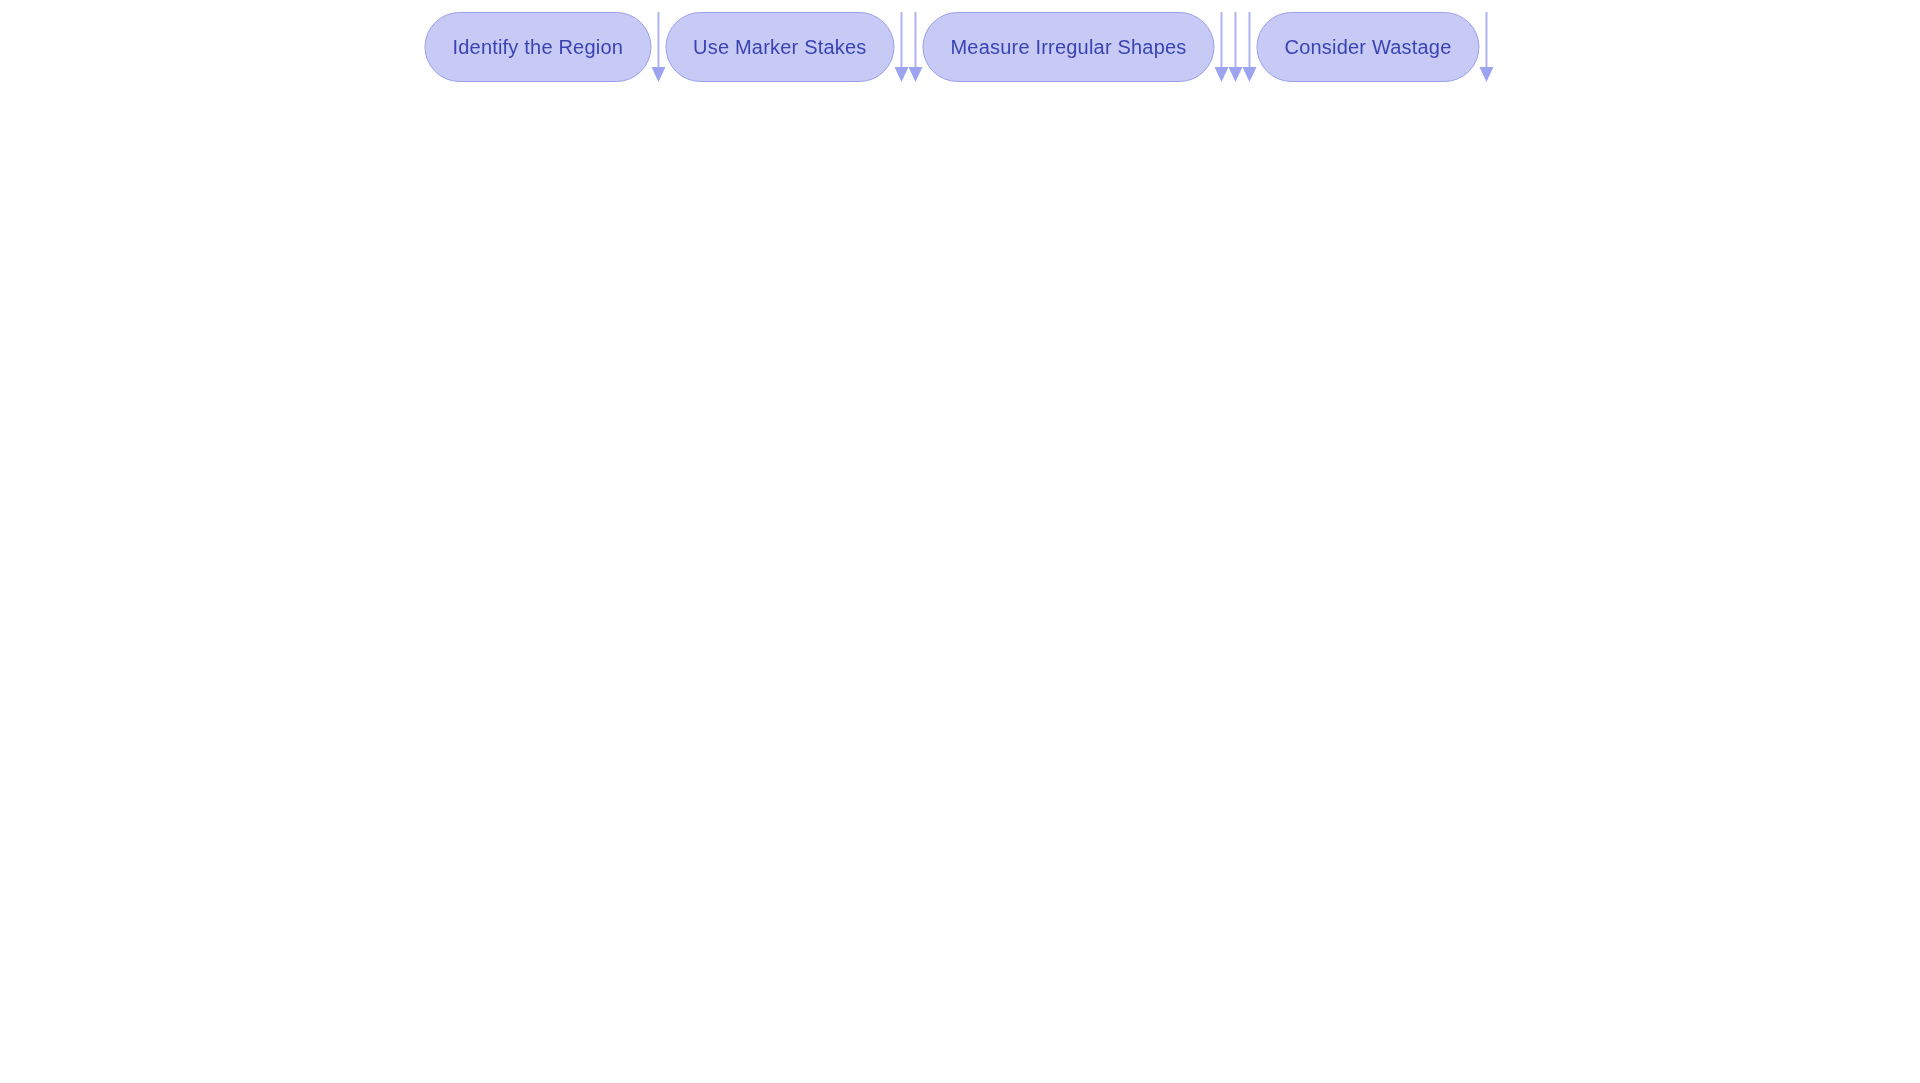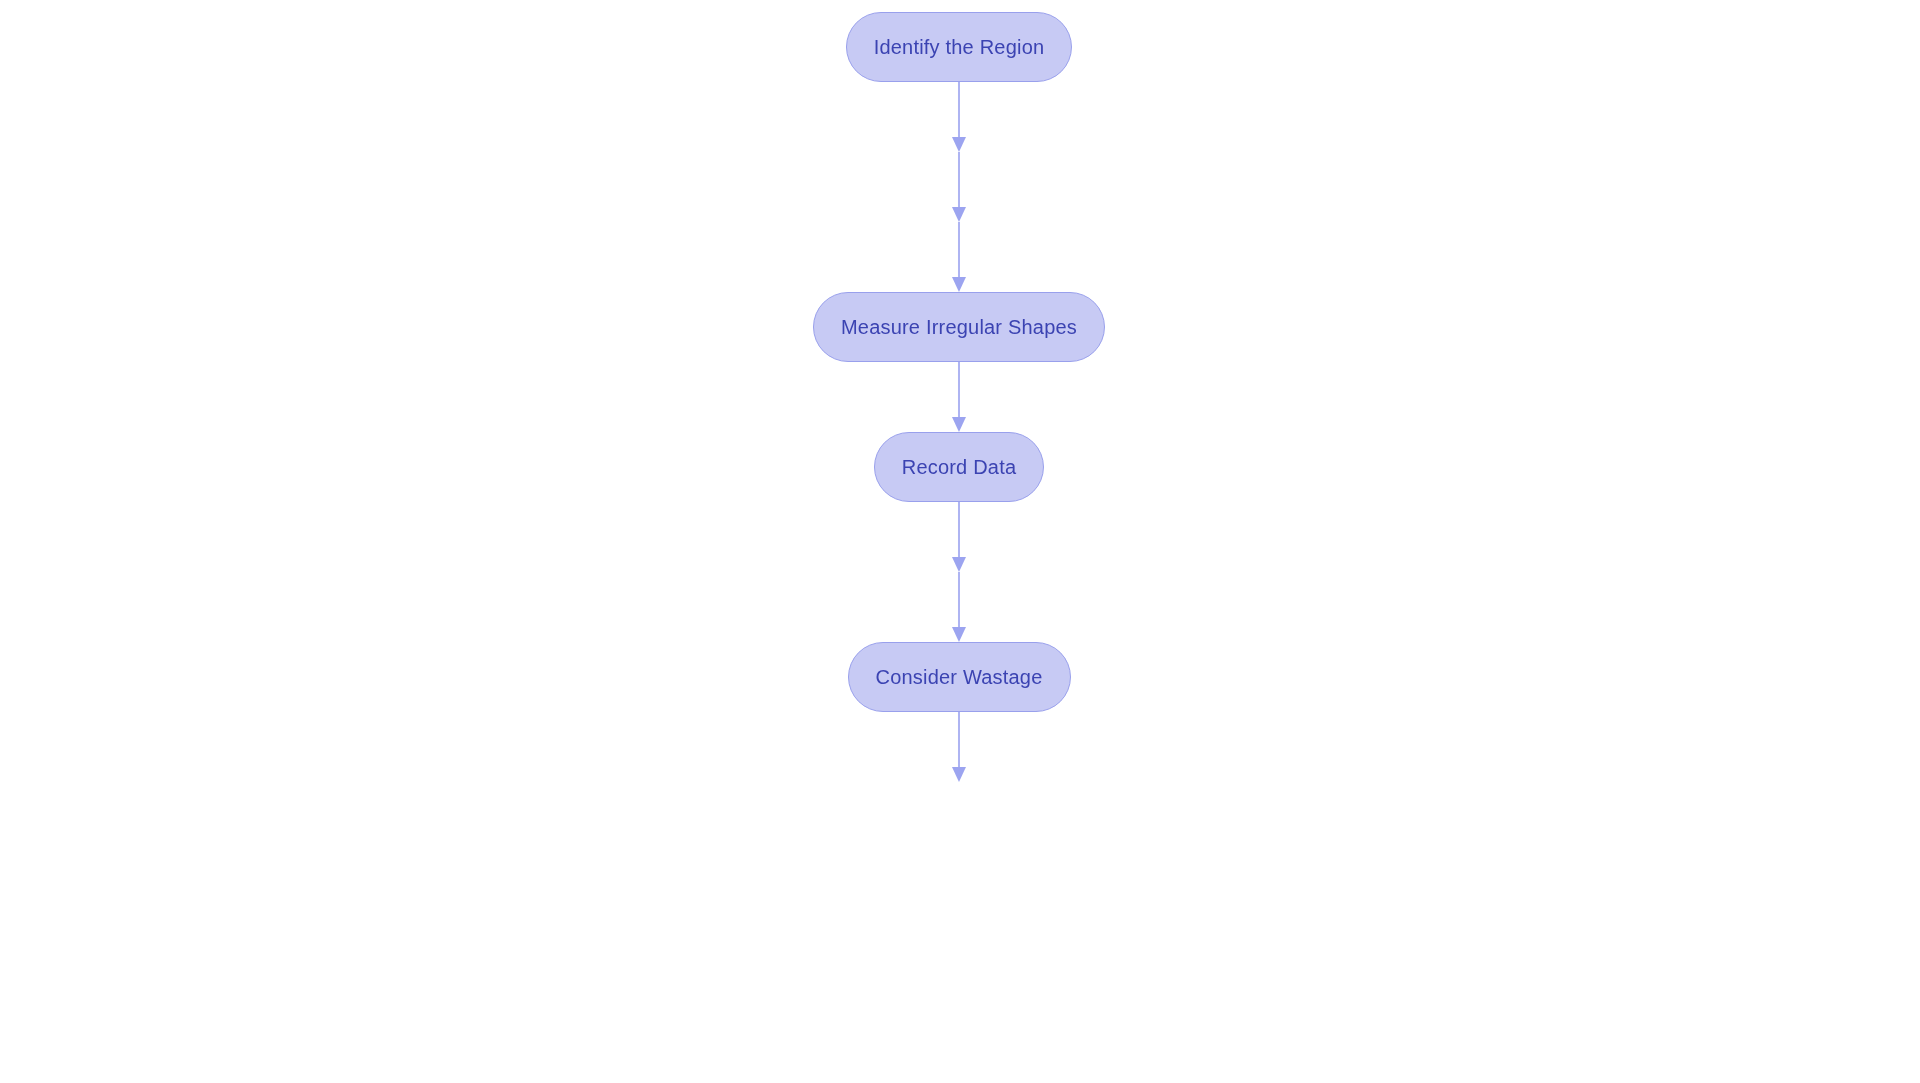--- a/index.html
+++ b/index.html
@@ -16,21 +16,21 @@
     width: 1920px;
     height: 1083px;
     background: var(--background, #ffffff);
   }
   .flowchart {
     position: absolute;
     top: 12px;
     left: 959px;
     transform: translateX(-50%);
     display: flex;
-    flex-direction: column;
+    flex-direction: row;
     align-items: center;
   }
   .node {
     box-sizing: border-box;
     height: 70px;
     padding: 0 27px;
     border-radius: 35px;
     background: var(--node-fill, #c7caf4);
     border: 1.5px solid var(--node-border, #99a0ec);
     display: flex;
@@ -68,20 +68,23 @@
 
     <div class="node">
       <span>Identify the Region</span>
     </div>
 
     <div class="connector">
       <div class="line"></div>
       <div class="head"></div>
     </div>
 
+    <div class="node">
+      <span>Use Marker Stakes</span>
+    </div>
 
     <div class="connector">
       <div class="line"></div>
       <div class="head"></div>
     </div>
 
 
     <div class="connector">
       <div class="line"></div>
       <div class="head"></div>
@@ -89,23 +92,20 @@
 
     <div class="node">
       <span>Measure Irregular Shapes</span>
     </div>
 
     <div class="connector">
       <div class="line"></div>
       <div class="head"></div>
     </div>
 
-    <div class="node">
-      <span>Record Data</span>
-    </div>
 
     <div class="connector">
       <div class="line"></div>
       <div class="head"></div>
     </div>
 
 
     <div class="connector">
       <div class="line"></div>
       <div class="head"></div>

